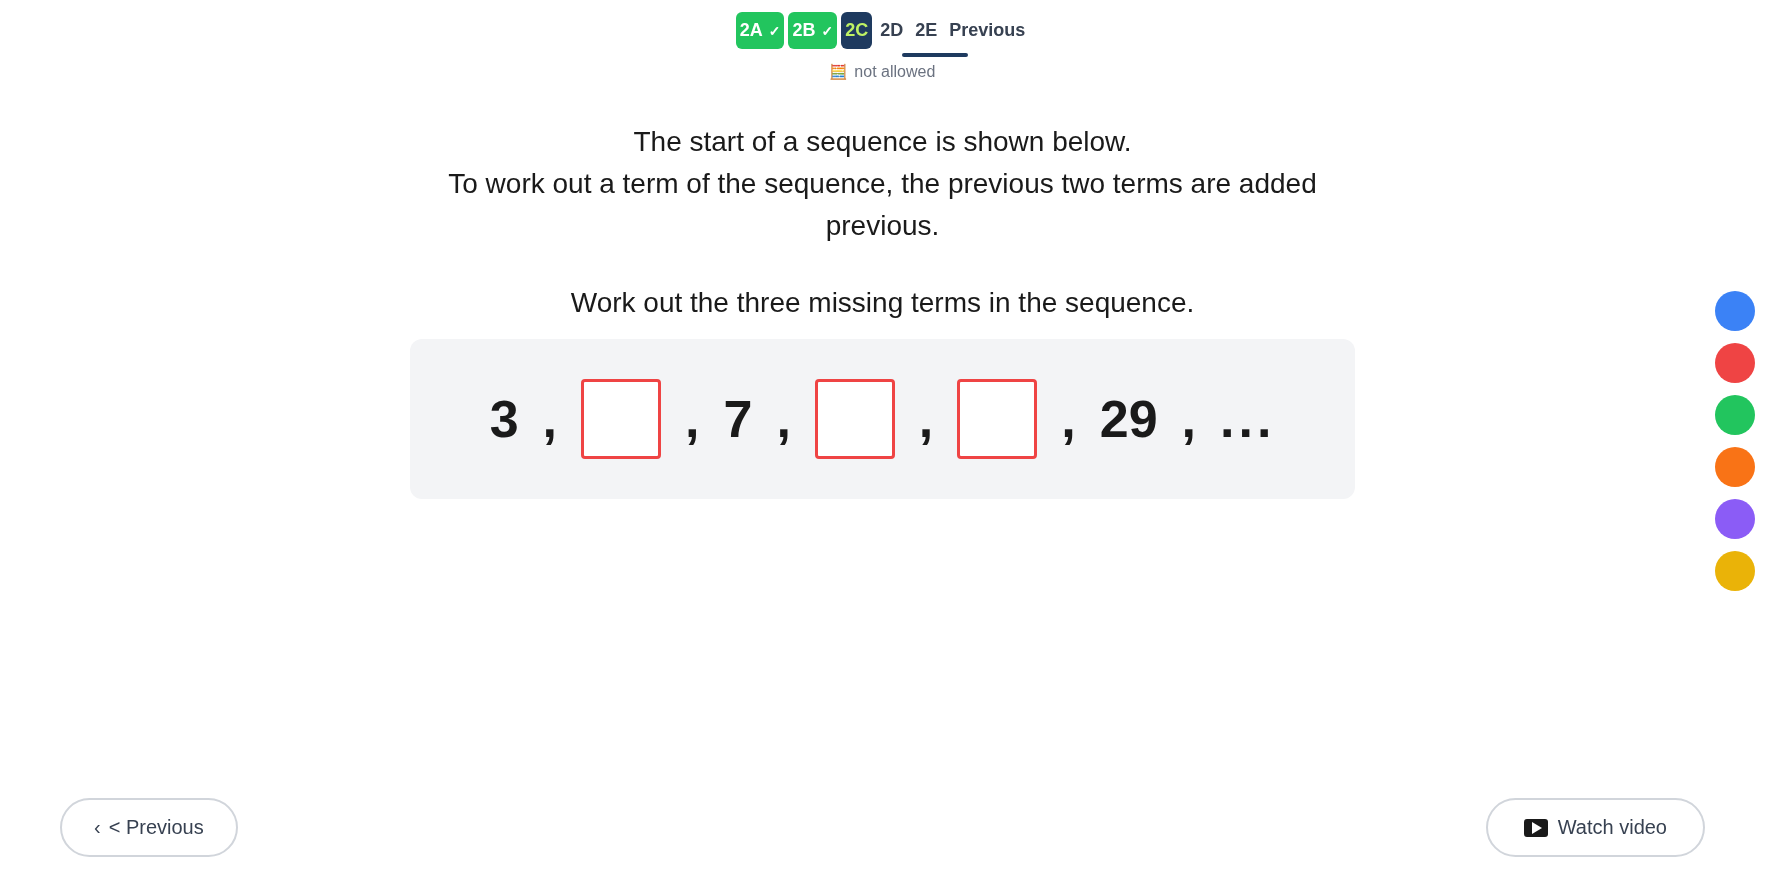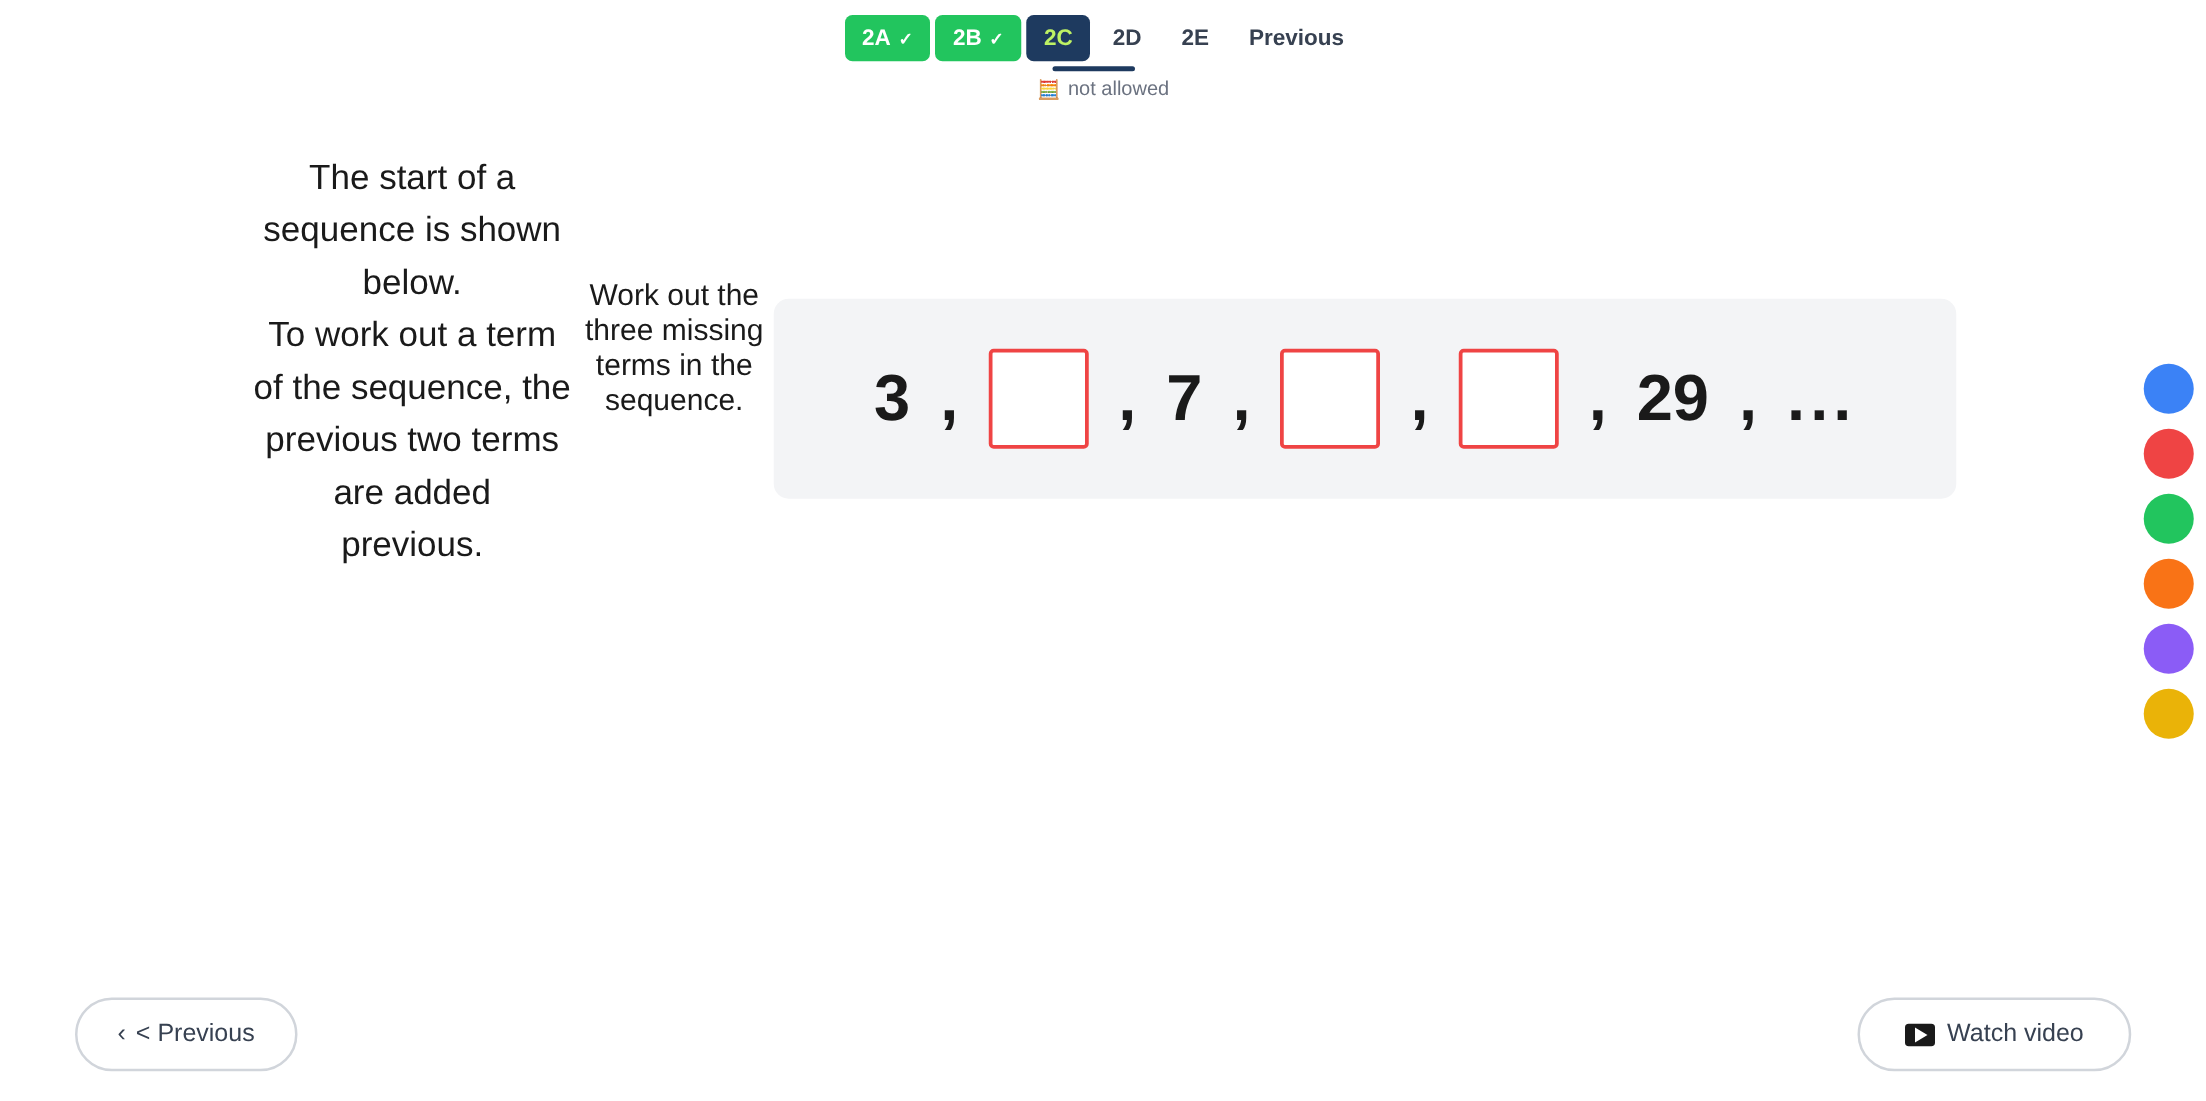--- a/index.html
+++ b/index.html
@@ -24,21 +24,21 @@
       justify-content: center;
       padding: 12px 0 0 0;
       gap: 4px;
       position: relative;
     }
 
     .nav-tab {
       display: flex;
       align-items: center;
       justify-content: center;
-      padding: 8px 14px;
+      padding: 8px 4px;
       border-radius: 6px;
       font-size: 18px;
       font-weight: 600;
       cursor: pointer;
       gap: 6px;
     }
 
     .nav-tab.completed {
       background: #22c55e;
       color: white;
@@ -54,37 +54,37 @@
       color: #374151;
     }
 
     .check-mark {
       font-size: 14px;
     }
 
     
     .main-content {
       display: flex;
+      flex-direction: column;
       align-items: center;
       padding: 40px 200px 0 200px;
       text-align: center;
     }
 
     .question-text {
       font-size: 28px;
       line-height: 1.5;
       color: #1a1a1a;
       max-width: 900px;
       margin-bottom: 40px;
     }
 
     .work-out-text {
-      font-size: 24px;
+      font-size: 28px;
       color: #1a1a1a;
-      margin-bottom: 60px;
     }
 
     
     .sequence-container {
       background: #f3f4f6;
       border-radius: 12px;
       padding: 40px 80px;
       display: flex;
       align-items: center;
       gap: 20px;

